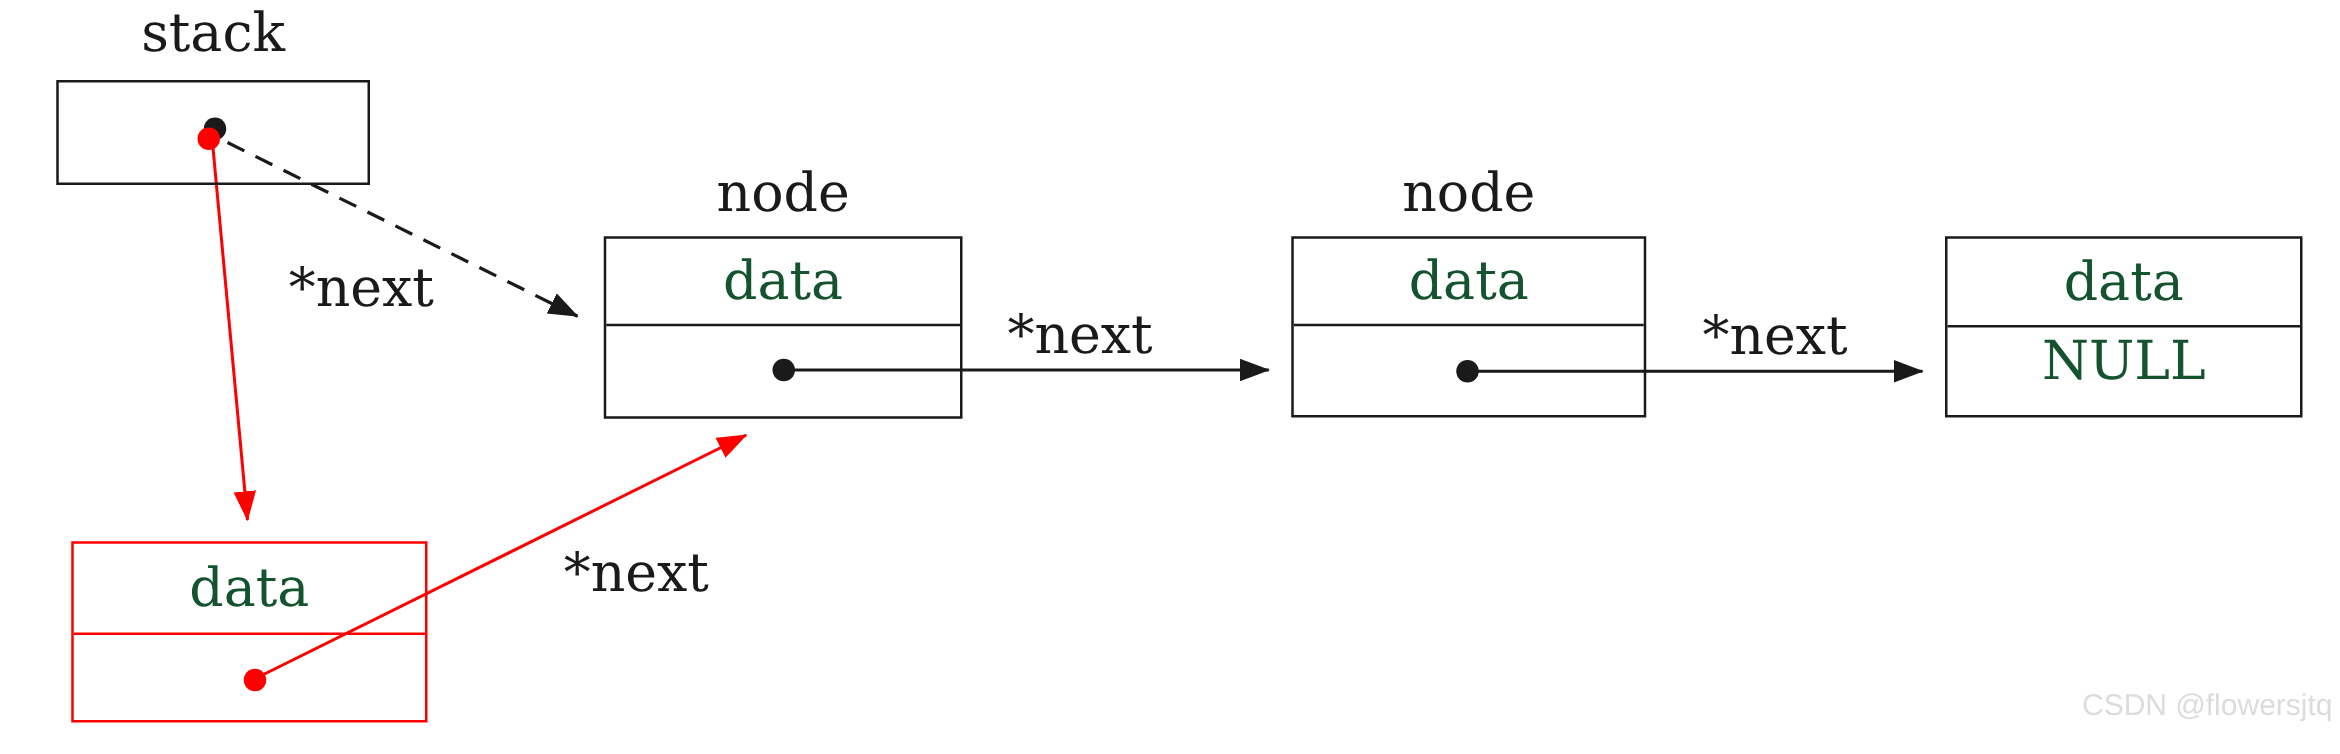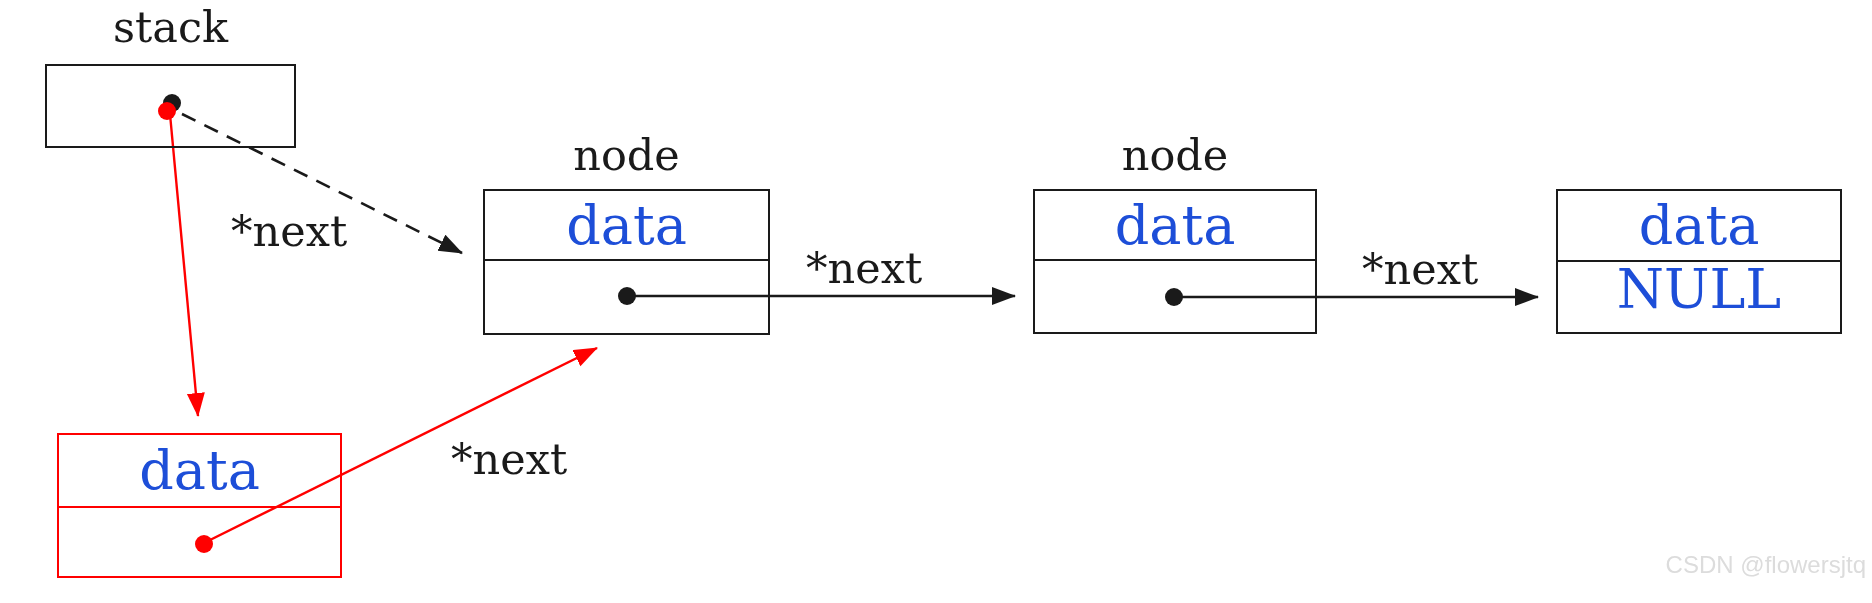--- a/index.html
+++ b/index.html
@@ -26,22 +26,22 @@
     position: absolute;
     box-sizing: border-box;
     border: 2px solid #1a1a1a;
     background: transparent;
   }
   .box .row {
     box-sizing: border-box;
     display: flex;
     align-items: center;
     justify-content: center;
-    color: #1d4ed8;
-    font-size: 54px;
+    color: #14532d;
+    font-size: 43px;
   }
   .box .row.top { border-bottom: 2px solid #1a1a1a; }
 
   .box.red-box { border-color: #ff0000; }
   .box.red-box .row.top { border-bottom-color: #ff0000; }
 
   
   .stack-label { left: 45px; top: 6px; width: 251px; }
   .stack-box   { left: 45px; top: 64px; width: 251px; height: 84px; }
 

